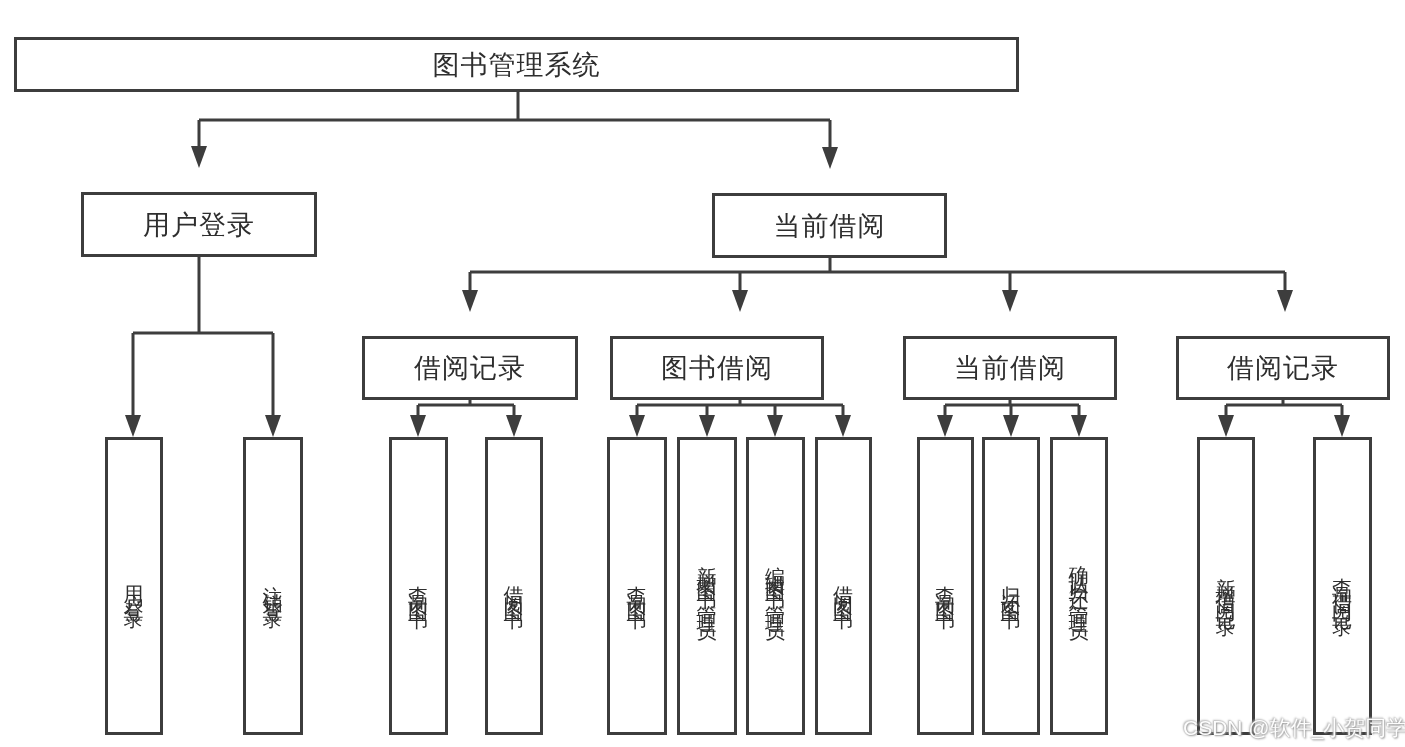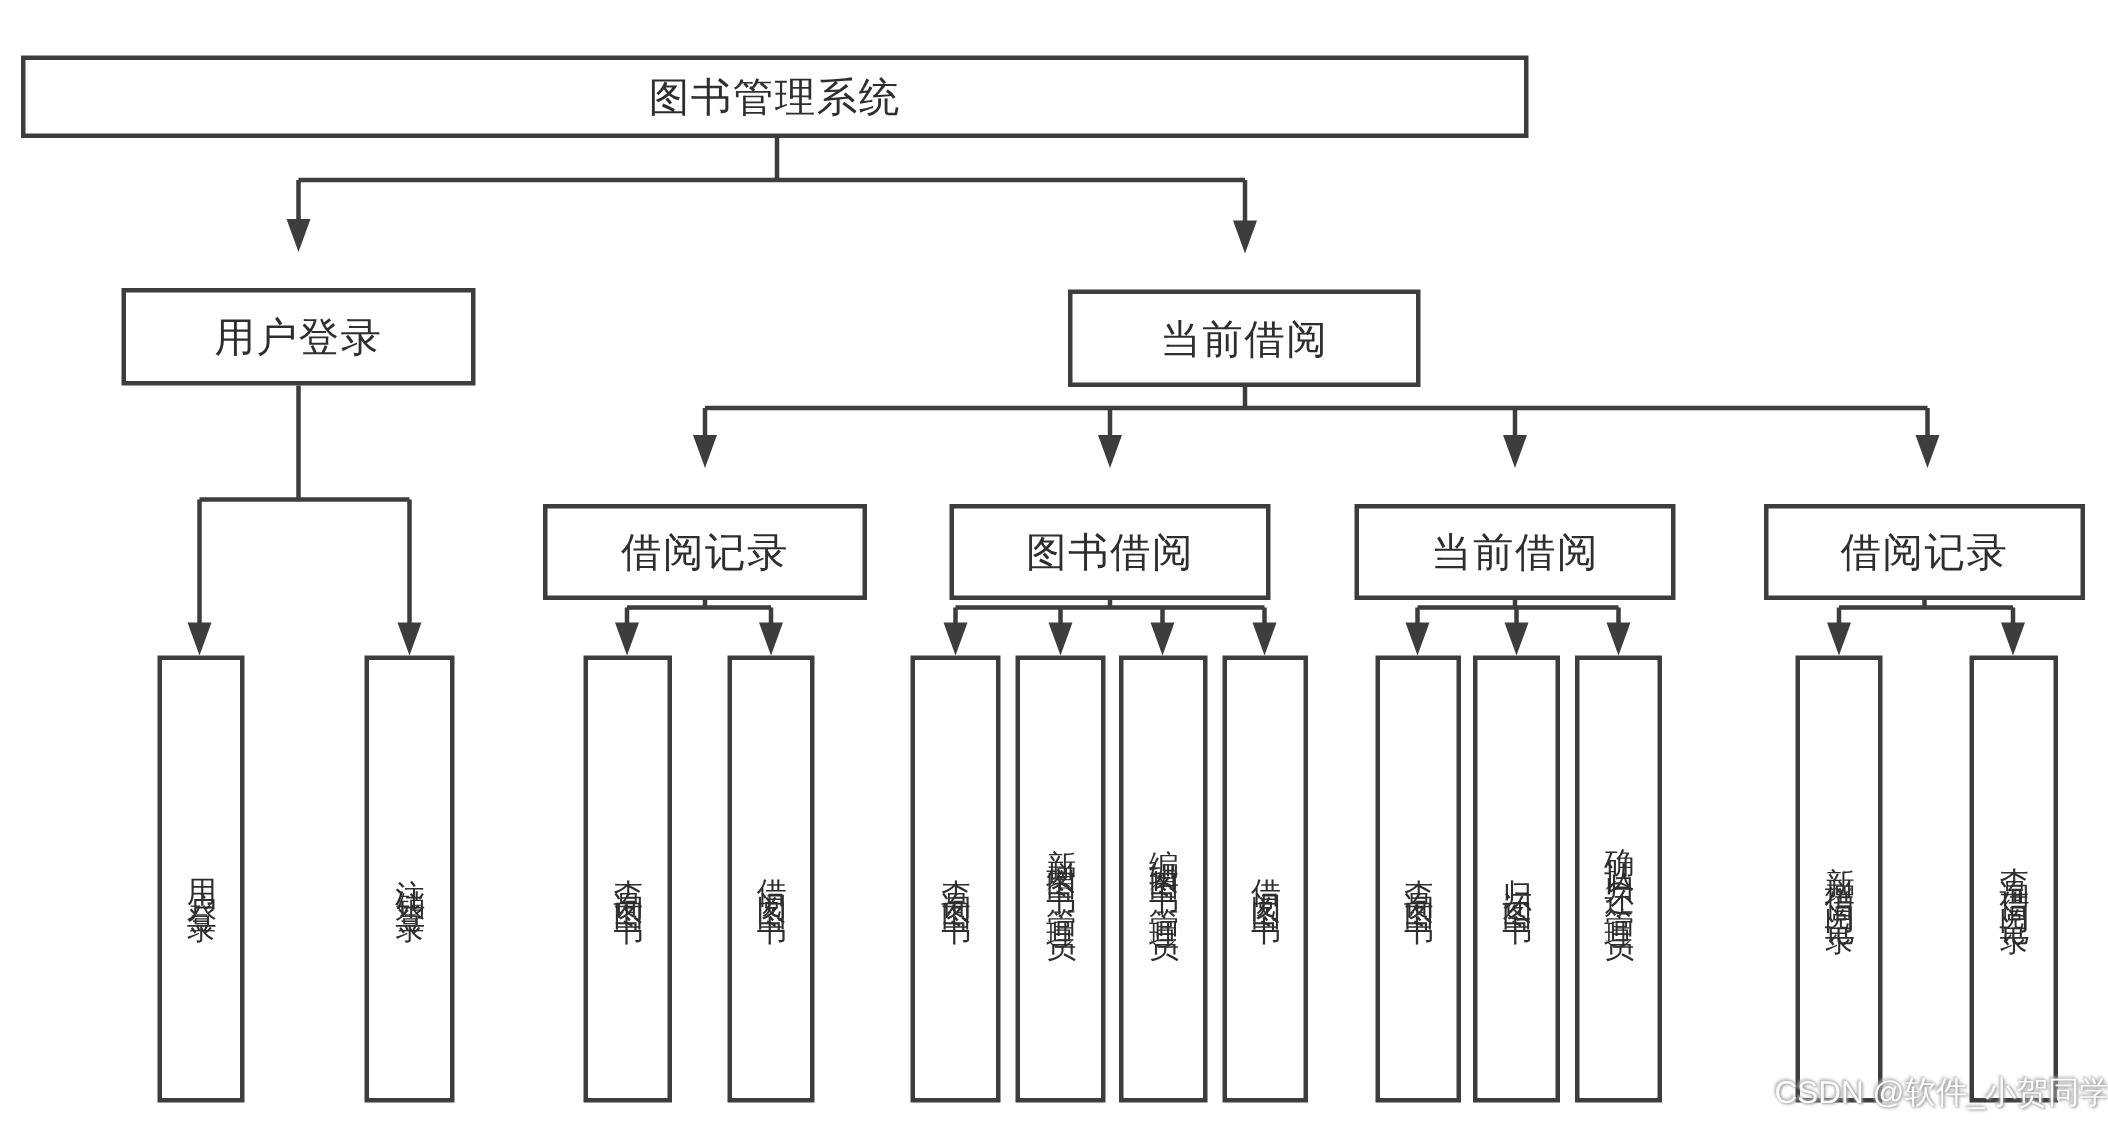--- a/index.html
+++ b/index.html
@@ -101,21 +101,21 @@
       <polygon points="1334,415 1350,415 1342,437"></polygon>
     </g>
   </svg>
 
   <div class="box hnode" style="left:14px; top:13px; width:1005px; height:55px;">图书管理系统</div>
 
   <div class="box hnode" style="left:81px; top:168px; width:236px; height:65px;">用户登录</div>
   <div class="box hnode" style="left:712px; top:169px; width:235px; height:65px;">当前借阅</div>
 
   <div class="box hnode" style="left:362px; top:312px; width:216px; height:64px;">借阅记录</div>
-  <div class="box hnode" style="left:633px; top:312px; width:214px; height:64px;">图书借阅</div>
+  <div class="box hnode" style="left:610px; top:312px; width:214px; height:64px;">图书借阅</div>
   <div class="box hnode" style="left:903px; top:312px; width:214px; height:64px;font-family:Liberation Serif, serif;">当前借阅</div>
   <div class="box hnode" style="left:1176px; top:312px; width:214px; height:64px;">借阅记录</div>
 
   <div class="box leaf" style="left:105px; top:437px; width:58px; height:298px;">用户登录</div>
   <div class="box leaf" style="left:243px; top:437px; width:60px; height:298px;">注销登录</div>
 
   <div class="box leaf" style="left:389px; top:437px; width:59px; height:298px;">查询图书</div>
   <div class="box leaf" style="left:485px; top:437px; width:58px; height:298px;">借阅图书</div>
 
   <div class="box leaf" style="left:607px; top:437px; width:60px; height:298px;">查询图书</div>

